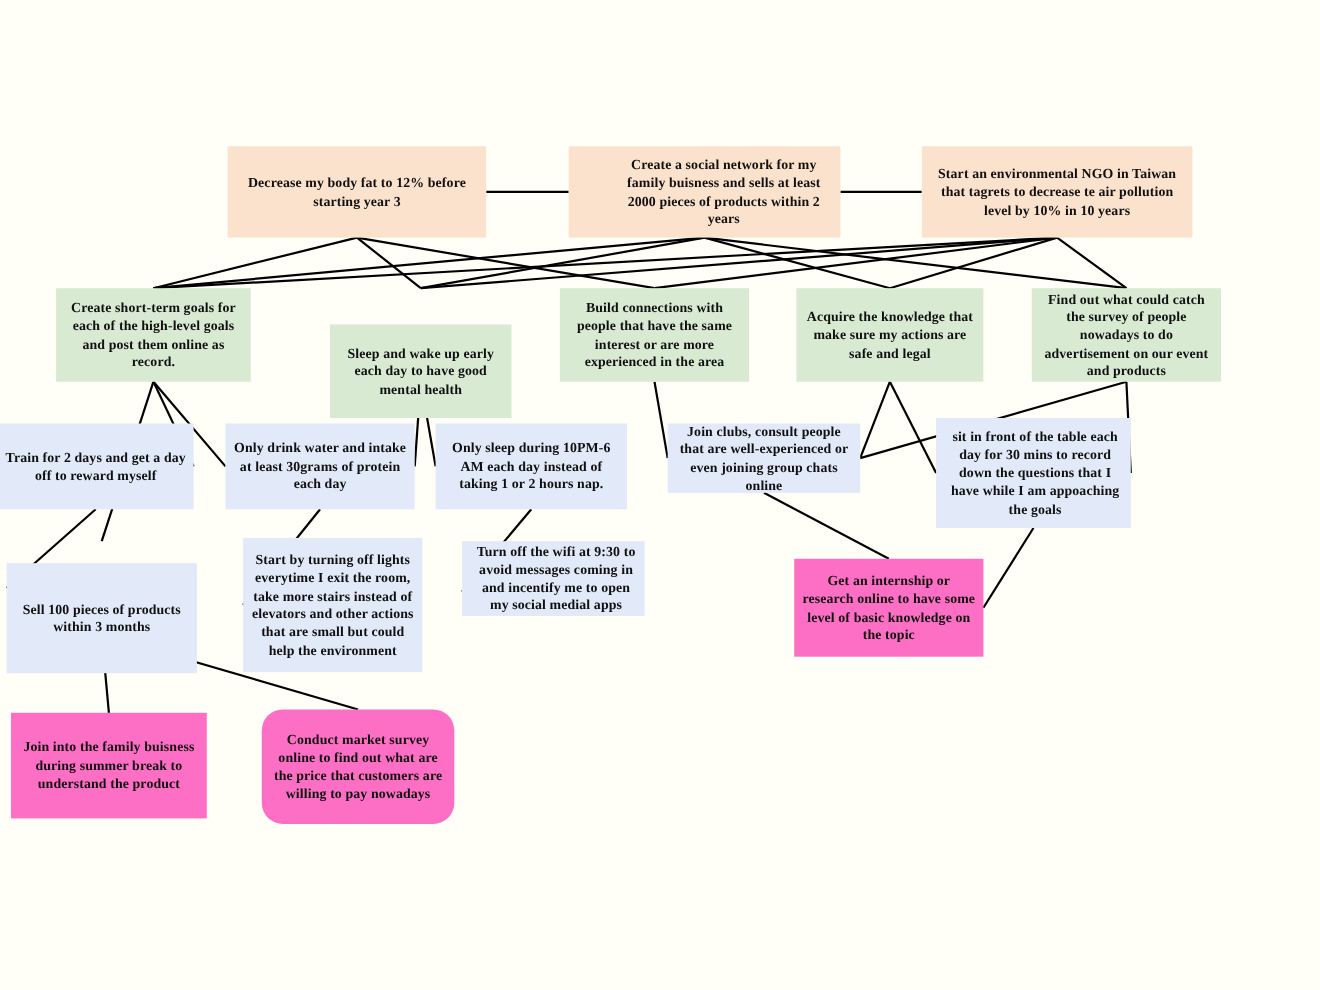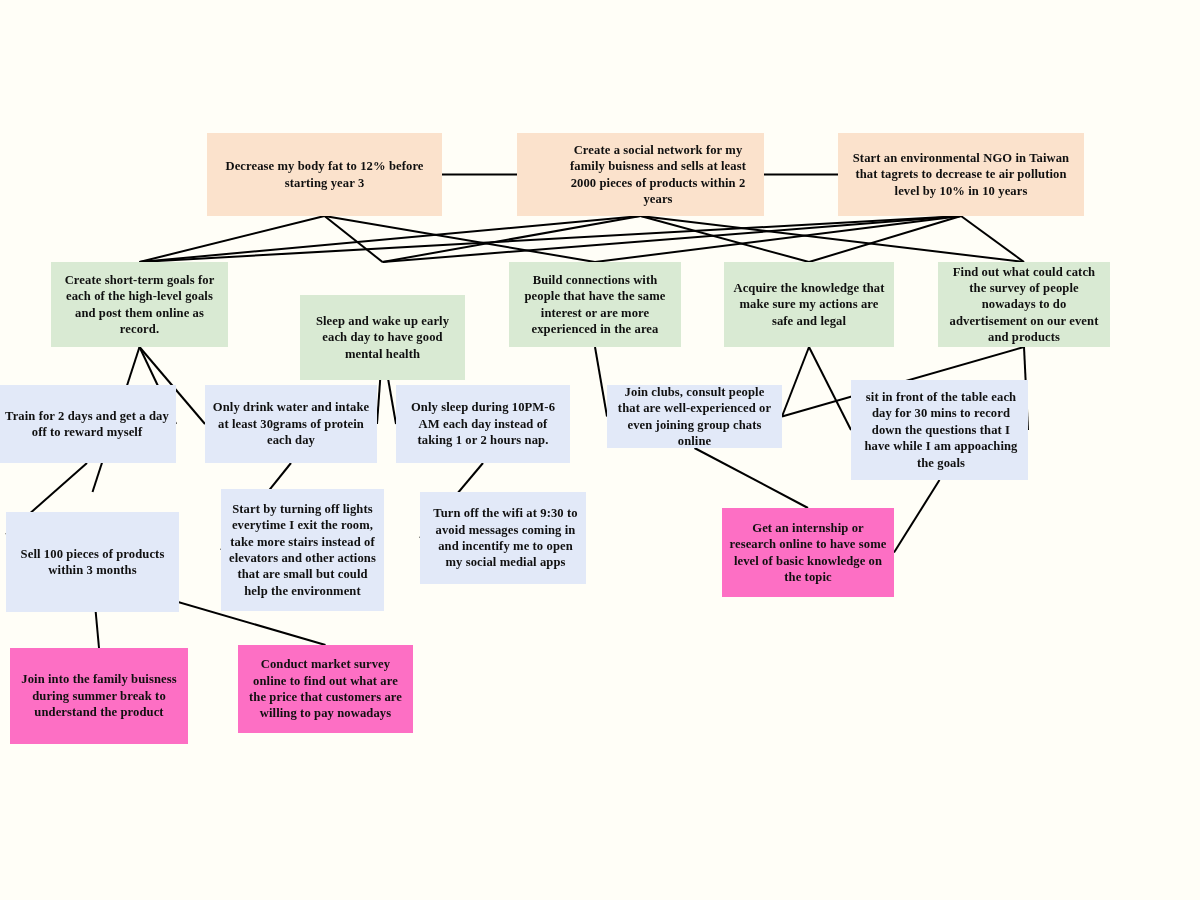--- a/index.html
+++ b/index.html
@@ -128,26 +128,26 @@
       </div>
       <div class="node level-low" style="left: 851px; top: 380px; width: 177px; height: 100px; padding-left: 10px;">
         <span class="txt">sit in front of the table each day for 30 mins to record down the questions that I have while I am appoaching the goals</span>
       </div>
       <div class="node level-low" style="left: 6px; top: 492px; width: 173px; height: 100px; margin-top: 20px;">
         <span class="txt">Sell 100 pieces of products within 3 months</span>
       </div>
       <div class="node level-low" style="left: 221px; top: 489px; width: 163px; height: 122px;">
         <span class="txt">Start by turning off lights everytime I exit the room, take more stairs instead of elevators and other actions that are small but could help the environment</span>
       </div>
-      <div class="node level-low" style="left: 420px; top: 492px; width: 166px; height: 92px; padding-left: 12px;">
+      <div class="node level-low" style="left: 420px; top: 492px; width: 166px; height: 68px; padding-left: 12px;">
         <span class="txt">Turn off the wifi at 9:30 to avoid messages coming in and incentify me to open my social medial apps</span>
       </div>
       <div class="node level-act" style="left: 722px; top: 508px; width: 172px; height: 89px;">
         <span class="txt">Get an internship or research online to have some level of basic knowledge on the topic</span>
       </div>
       <div class="node level-act" style="left: 10px; top: 648px; width: 178px; height: 96px;">
         <span class="txt">Join into the family buisness during summer break to understand the product</span>
       </div>
-      <div class="node level-act" style="left: 238px; top: 645px; width: 175px; height: 88px;">
+      <div class="node level-act" style="left: 238px; top: 645px; width: 175px; height: 104px; border-radius: 19px;">
         <span class="txt">Conduct market survey online to find out what are the price that customers are willing to pay nowadays</span>
       </div>
     </div>
 </div>
 
 </body></html>

